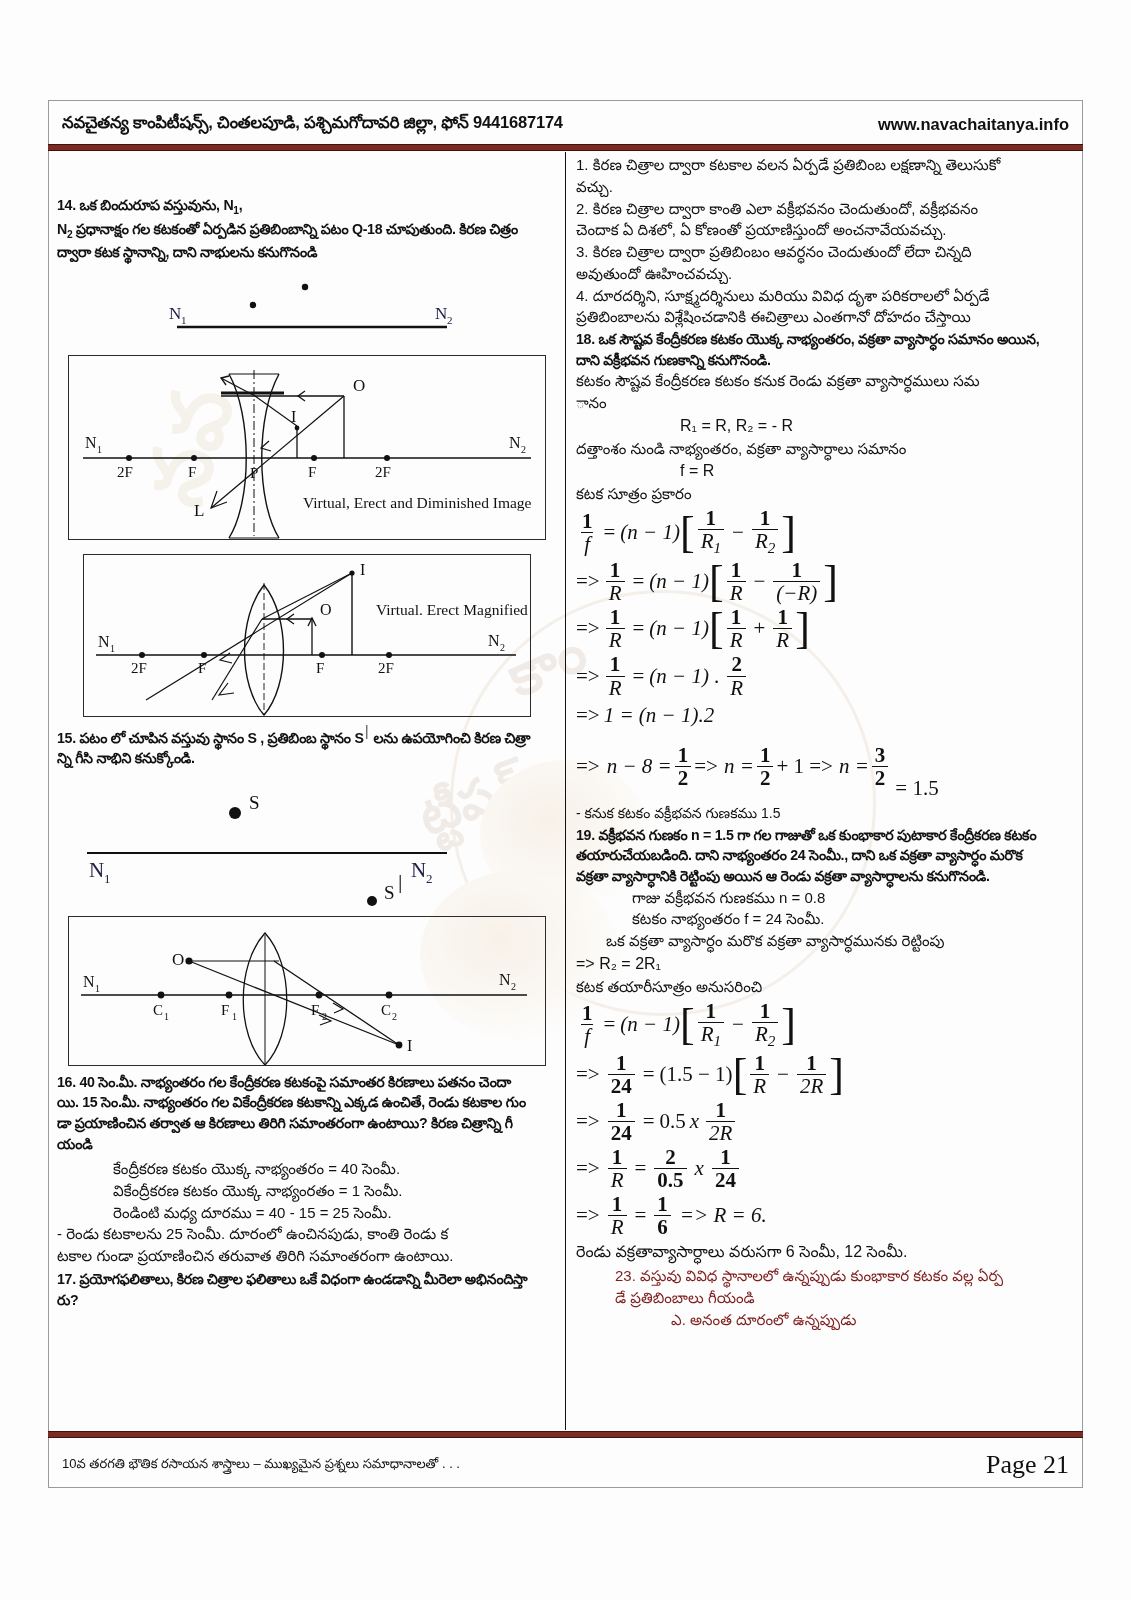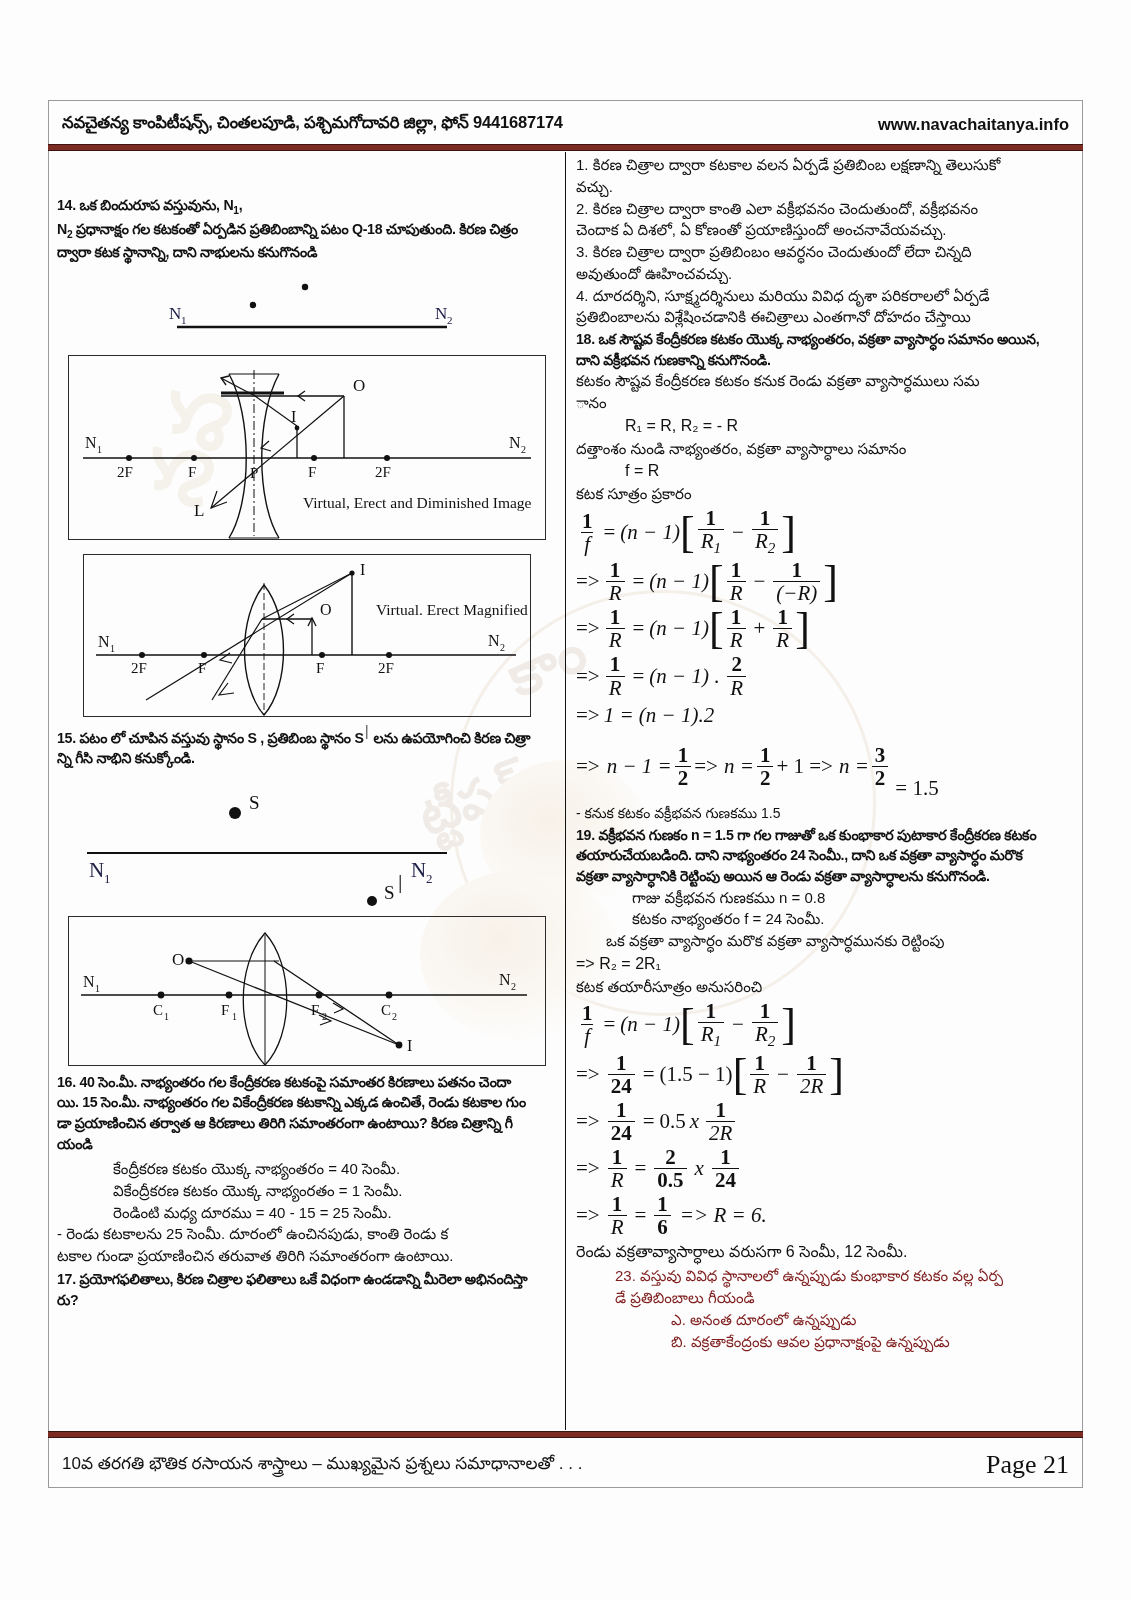--- a/index.html
+++ b/index.html
@@ -188,38 +188,38 @@
     display: inline-block;
   }
   .ital { font-style: italic; }
   .op { margin: 0 5px; }
   .eqline {
     font-family: "Liberation Sans", sans-serif;
     font-size: 16px;
     color: #111;
     margin: 3px 0 3px 0;
   }
-  .math-ind { margin-left: 49px; }
+  .math-ind { margin-left: 104px; }
 
   
   .footer {
     position: absolute;
     left: 48px; top: 1443px;
     width: 1035px;
     height: 44px;
     z-index: 3;
     display: flex;
     align-items: center;
     justify-content: space-between;
     padding: 0 14px;
     box-sizing: border-box;
   }
   .foot-left {
     font-family: "Liberation Sans", sans-serif;
-    font-size: 17px;
+    font-size: 13px;
     color: #111;
   }
   .foot-right {
     font-family: "Liberation Serif", serif;
     font-size: 26px;
     color: #111;
   }
 </style>
 </head>
 <body>
@@ -546,21 +546,21 @@
           </span>
       </div>
 
       <div class="mathline">
         <span>=&gt;</span>
         <span class="ital" style="margin-left:4px;">1 = (n − 1).2</span>
       </div>
 
       <div class="mathline">
         <span>=&gt;</span>
-        <span class="ital" style="margin-left:7px;">n − 1 =</span>
+        <span class="ital" style="margin-left:7px;">n − 8 =</span>
         <span class="frac plainden">
             <span class="num">1</span>
             <span class="den">2</span>
           </span>
         <span>=&gt;</span>
         <span class="ital" style="margin-left:6px;">n =</span>
         <span class="frac plainden">
             <span class="num">1</span>
             <span class="den">2</span>
           </span>
@@ -676,21 +676,20 @@
           </span>
         <span class="ital" style="margin-left:6px;">=&gt;  R = 6.</span>
       </div>
 
       <div class="te te-plain" style="font-size:16px;">రెండు వక్రతావ్యాసార్ధాలు వరుసగా 6 సెంమీ, 12 సెంమీ.</div>
 
       <div class="te te-plain purple" style="margin-top:2px;">
         <div>23. వస్తువు వివిధ స్థానాలలో ఉన్నప్పుడు కుంభాకార కటకం వల్ల ఏర్ప</div>
         <div>డే ప్రతిబింబాలు గీయండి</div>
         <div class="te-indent">ఎ. అనంత దూరంలో ఉన్నప్పుడు</div>
-        <div class="te-indent">బి. వక్రతాకేంద్రంకు ఆవల ప్రధానాక్షంపై ఉన్నప్పుడు</div>
       </div>
 
     </div>
   </div>
 
   <div class="rule-thick" id="rule-bottom"></div>
   <div class="footer">
     <div class="foot-left">10వ తరగతి భౌతిక రసాయన శాస్త్రాలు – ముఖ్యమైన ప్రశ్నలు సమాధానాలతో . . .</div>
     <div class="foot-right">Page 21</div>
   </div>

